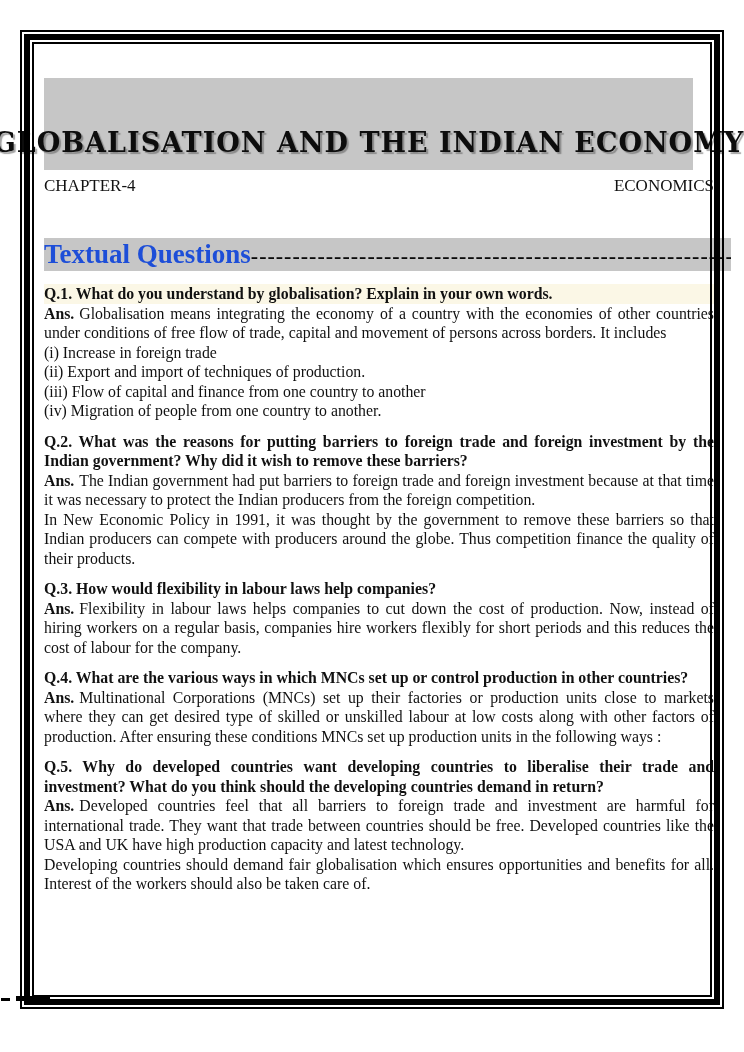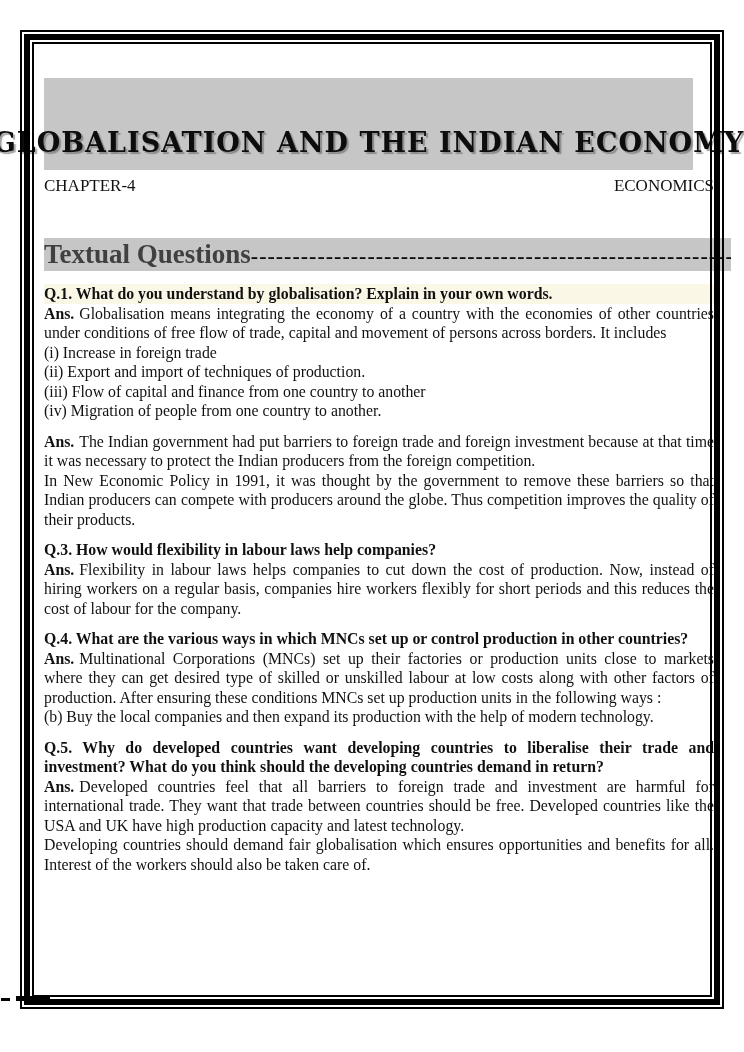--- a/index.html
+++ b/index.html
@@ -61,21 +61,21 @@
   .section-bar {
     margin-top: 42px;
     width: 687px; height: 33px;
     background: #c6c6c6;
     overflow: hidden;
     white-space: nowrap;
     line-height: 33px;
     margin-bottom: 13px;
   }
   .section-title {
-    font-weight: bold; font-size: 27px; color: #404040;
+    font-weight: bold; font-size: 27px; color: #1d4ed8;
   }
   .section-dashes {
     font-weight: bold; font-size: 22px; letter-spacing: 1px; color: #0a0a0a;
   }
 
   
   .qa { margin-bottom: 11px; width: 670px; }
   .qa p {
     font-size: 15.8px;
     line-height: 19.5px;
@@ -113,33 +113,33 @@
       <div class="qa">
         <p class="q hl">Q.1. What do you understand by globalisation? Explain in your own words.</p>
         <p><b class="ans">Ans.</b><span>Globalisation means integrating the economy of a country with the economies of other countries under conditions of free flow of trade, capital and movement of persons across borders. It includes</span></p>
         <p>(i) Increase in foreign trade</p>
         <p>(ii) Export and import of techniques of production.</p>
         <p>(iii) Flow of capital and finance from one country to another</p>
         <p>(iv) Migration of people from one country to another.</p>
       </div>
 
       <div class="qa">
+        <p class="q">Q.2. What was the reasons for putting barriers to foreign trade and foreign investment by the Indian government? Why did it wish to remove these barriers?</p>
         <p><b class="ans">Ans.</b><span>The Indian government had put barriers to foreign trade and foreign investment because at that time it was necessary to protect the Indian producers from the foreign competition.</span></p>
-        <p>In New Economic Policy in 1991, it was thought by the government to remove these barriers so that Indian producers can compete with producers around the globe. Thus competition improves the quality of their products.</p>
+        <p>In New Economic Policy in 1991, it was thought by the government to remove these barriers so that Indian producers can compete with producers around the globe. Thus competition finance the quality of their products.</p>
       </div>
 
       <div class="qa">
         <p class="q">Q.3. How would flexibility in labour laws help companies?</p>
         <p><b class="ans">Ans.</b><span>Flexibility in labour laws helps companies to cut down the cost of production. Now, instead of hiring workers on a regular basis, companies hire workers flexibly for short periods and this reduces the cost of labour for the company.</span></p>
       </div>
 
       <div class="qa">
         <p class="q">Q.4. What are the various ways  in which MNCs set up or control production in other countries?</p>
         <p><b class="ans">Ans.</b><span>Multinational Corporations (MNCs) set up their factories or production units close to markets where they can get desired type of skilled or unskilled labour at low costs along with other factors of production. After ensuring these conditions MNCs set up production units in the following ways :</span></p>
-        <p>(b) Buy the local companies and then expand its production with the help of modern technology.</p>
       </div>
 
       <div class="qa">
         <p class="q">Q.5. Why do developed countries want developing countries to liberalise their trade and investment? What do you think should the developing countries demand in return?</p>
         <p><b class="ans">Ans.</b><span>Developed countries feel that all barriers to foreign trade and investment are harmful for international trade. They want that trade between countries should be free. Developed countries like the USA and UK have high production capacity and latest technology.</span></p>
         <p>Developing countries should demand fair globalisation which ensures opportunities and benefits for all. Interest of the workers should also be taken care of.</p>
       </div>
 
     </div>
 

